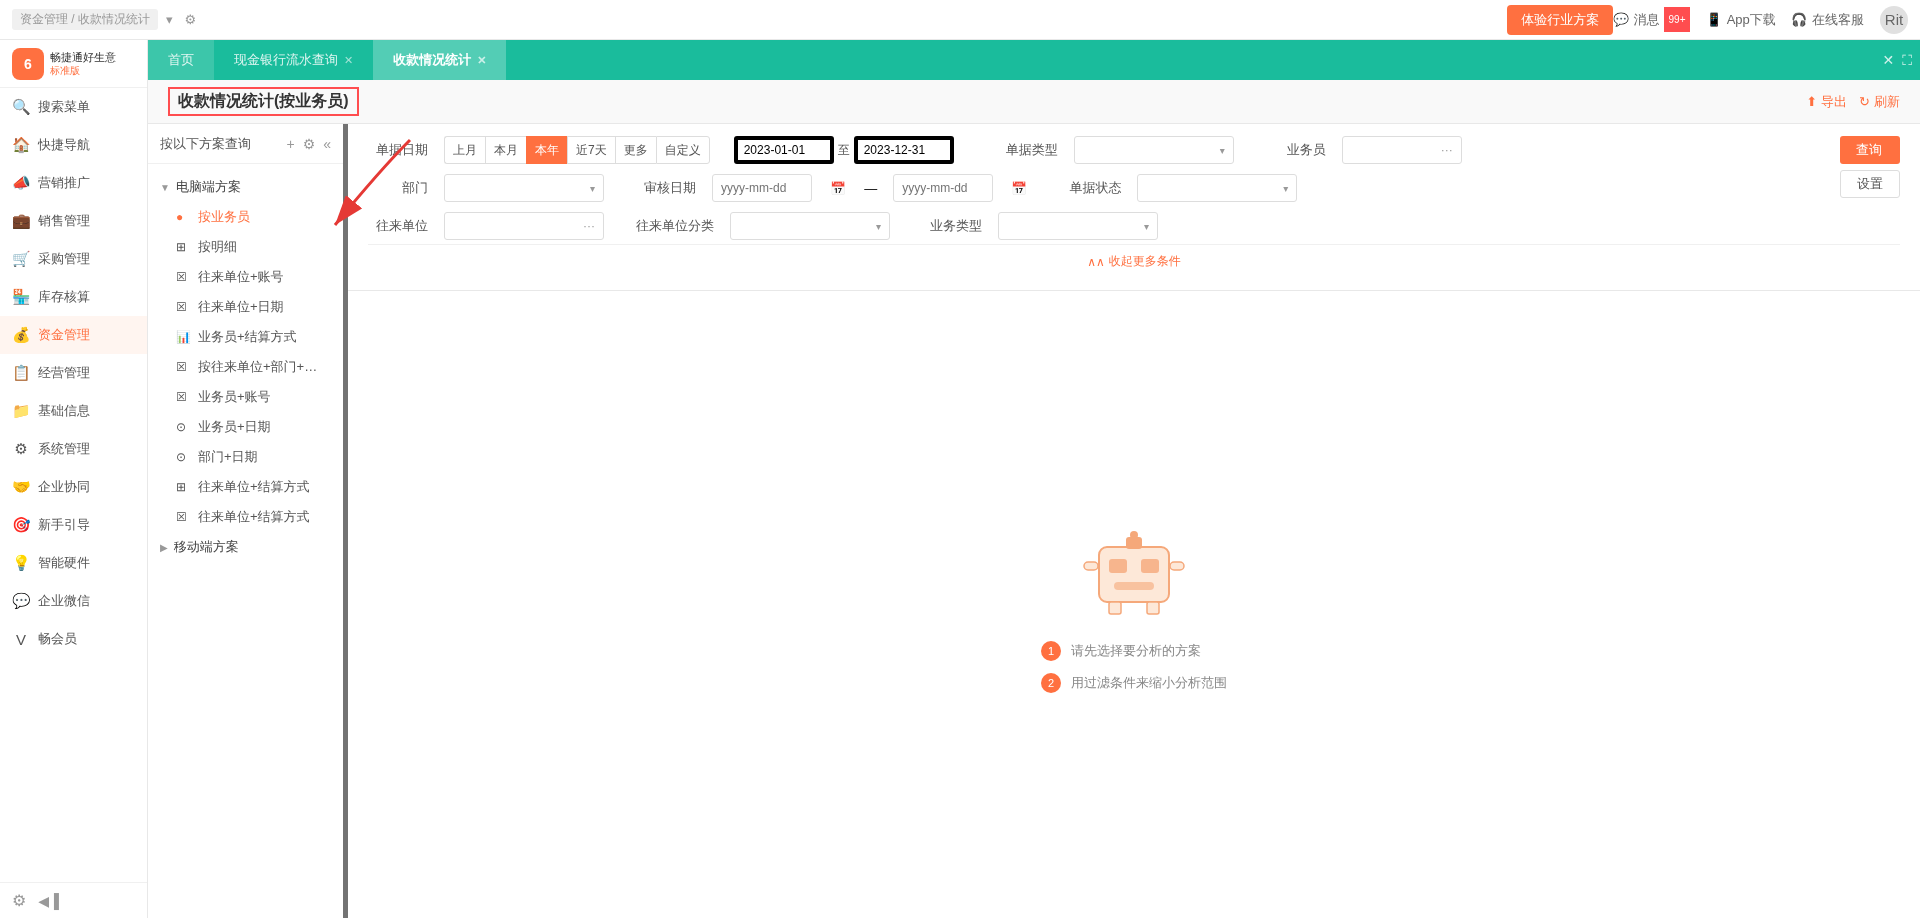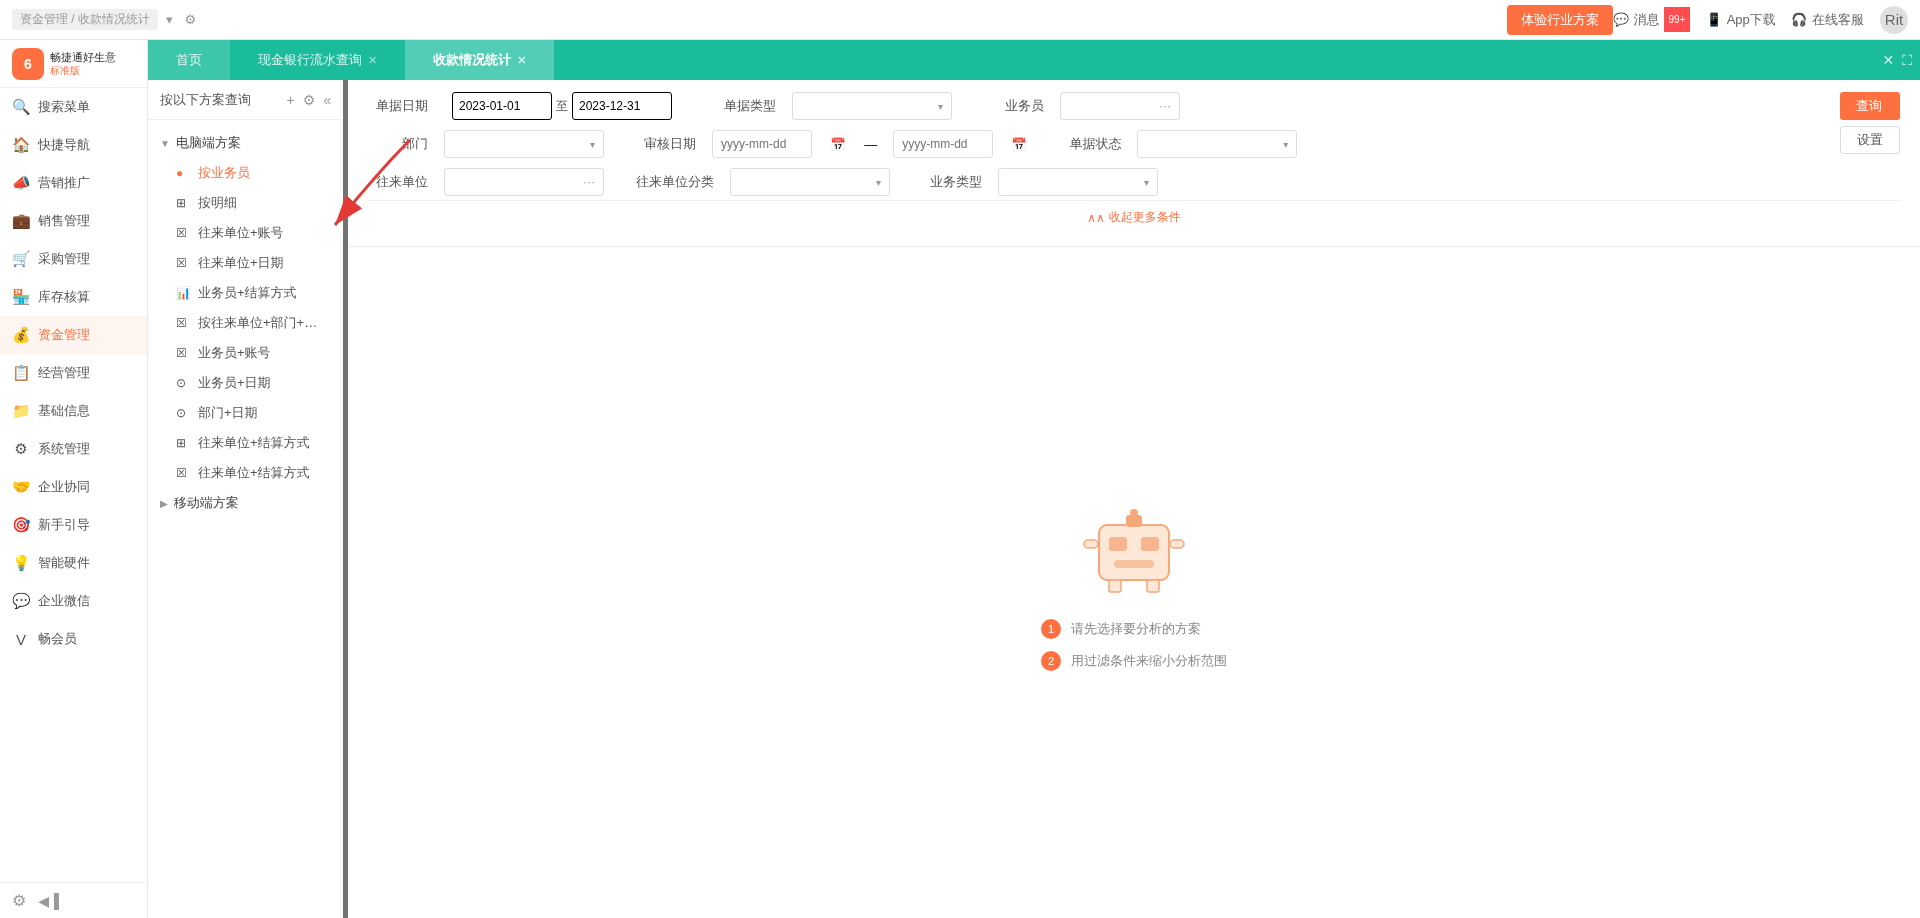--- a/index.html
+++ b/index.html
@@ -142,21 +142,21 @@
     .tab-bar {
       height: 40px;
       background: #1abc9c;
       display: flex;
       align-items: stretch;
       flex-shrink: 0;
     }
     .tab-item {
       display: flex;
       align-items: center;
-      padding: 0 28px;
+      padding: 0 20px;
       cursor: pointer;
       color: rgba(255,255,255,0.85);
       font-size: 13px;
       gap: 6px;
       position: relative;
       text-align: right;
     }
     .tab-item.home { background: rgba(255,255,255,0.15); }
     .tab-item.active { background: rgba(255,255,255,0.25); color: #fff; font-weight: bold; }
     .tab-item .close-icon { font-size: 11px; opacity: 0.7; cursor: pointer; }
@@ -332,21 +332,21 @@
 
     .date-range {
       display: flex;
       align-items: center;
       gap: 4px;
       font-size: 12px;
       color: #555;
       margin-left: 8px;
     }
     .date-range .date-input {
-      border: 1px solid #000000;
+      border: 4px solid #000000;
       border-radius: 3px;
       padding: 4px 6px;
       font-size: 12px;
       height: 28px;
       width: 100px;
     }
 
     
     .action-btn-primary {
       background: #ff7040;
@@ -564,20 +564,33 @@
       <div class="tab-item active">
         <span>收款情况统计</span>
         <span class="close-icon">✕</span>
       </div>
       <div class="tab-bar-right">
         <span class="window-btn">✕</span>
         <span class="window-btn">⛶</span>
       </div>
     </div>
 
+    <div class="page-header">
+      <div class="page-title">收款情况统计(按业务员)</div>
+      <div class="page-header-right">
+        <button class="export-btn">
+          <span>⬆</span>
+          <span>导出</span>
+        </button>
+        <button class="refresh-btn">
+          <span>↻</span>
+          <span>刷新</span>
+        </button>
+      </div>
+    </div>
 
     <div class="content-body">
 
       <div class="left-panel">
         <div class="left-panel-header">
           <span class="panel-title">按以下方案查询</span>
           <span class="icon-btn">+</span>
           <span class="icon-btn">⚙</span>
           <span class="icon-btn">«</span>
         </div>
@@ -640,20 +653,28 @@
       </div>
 
       <div class="right-panel">
 
         <div class="filter-area">
           <div class="filter-top-row">
             <div class="filter-fields">
 
               <div class="filter-row">
                 <span class="filter-label">单据日期</span>
+                <div class="date-tabs">
+                  <div class="date-tab">上月</div>
+                  <div class="date-tab">本月</div>
+                  <div class="date-tab active">本年</div>
+                  <div class="date-tab">近7天</div>
+                  <div class="date-tab">更多</div>
+                  <div class="date-tab">自定义</div>
+                </div>
                 <div class="date-range">
                   <input class="date-input" type="text" value="2023-01-01" style="">
                   <span>至</span>
                   <input class="date-input" type="text" value="2023-12-31" style="">
                 </div>
 
                 <span class="filter-label" style="margin-left:28px;">单据类型</span>
                 <div class="filter-select" style="min-width:160px;">
                   <span></span>
                   <span class="sel-chevron">▾</span>

